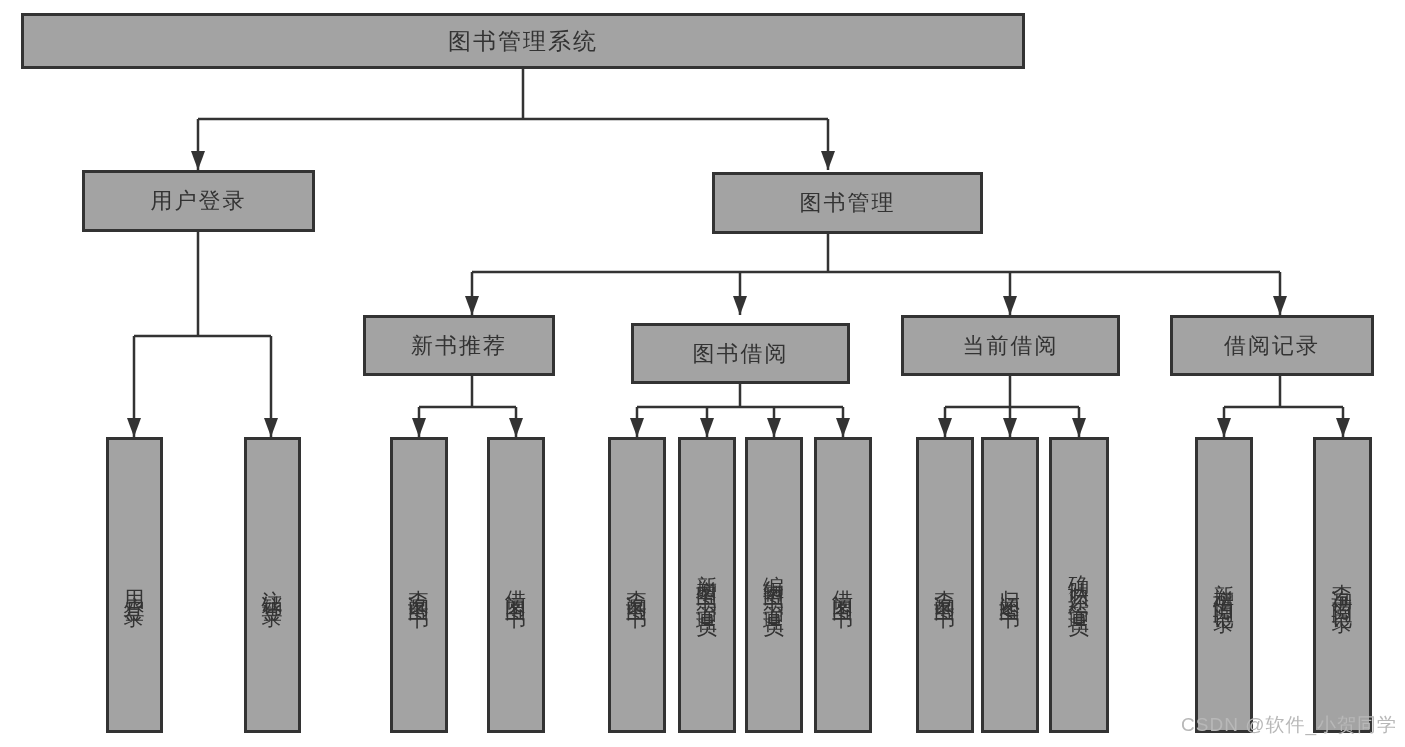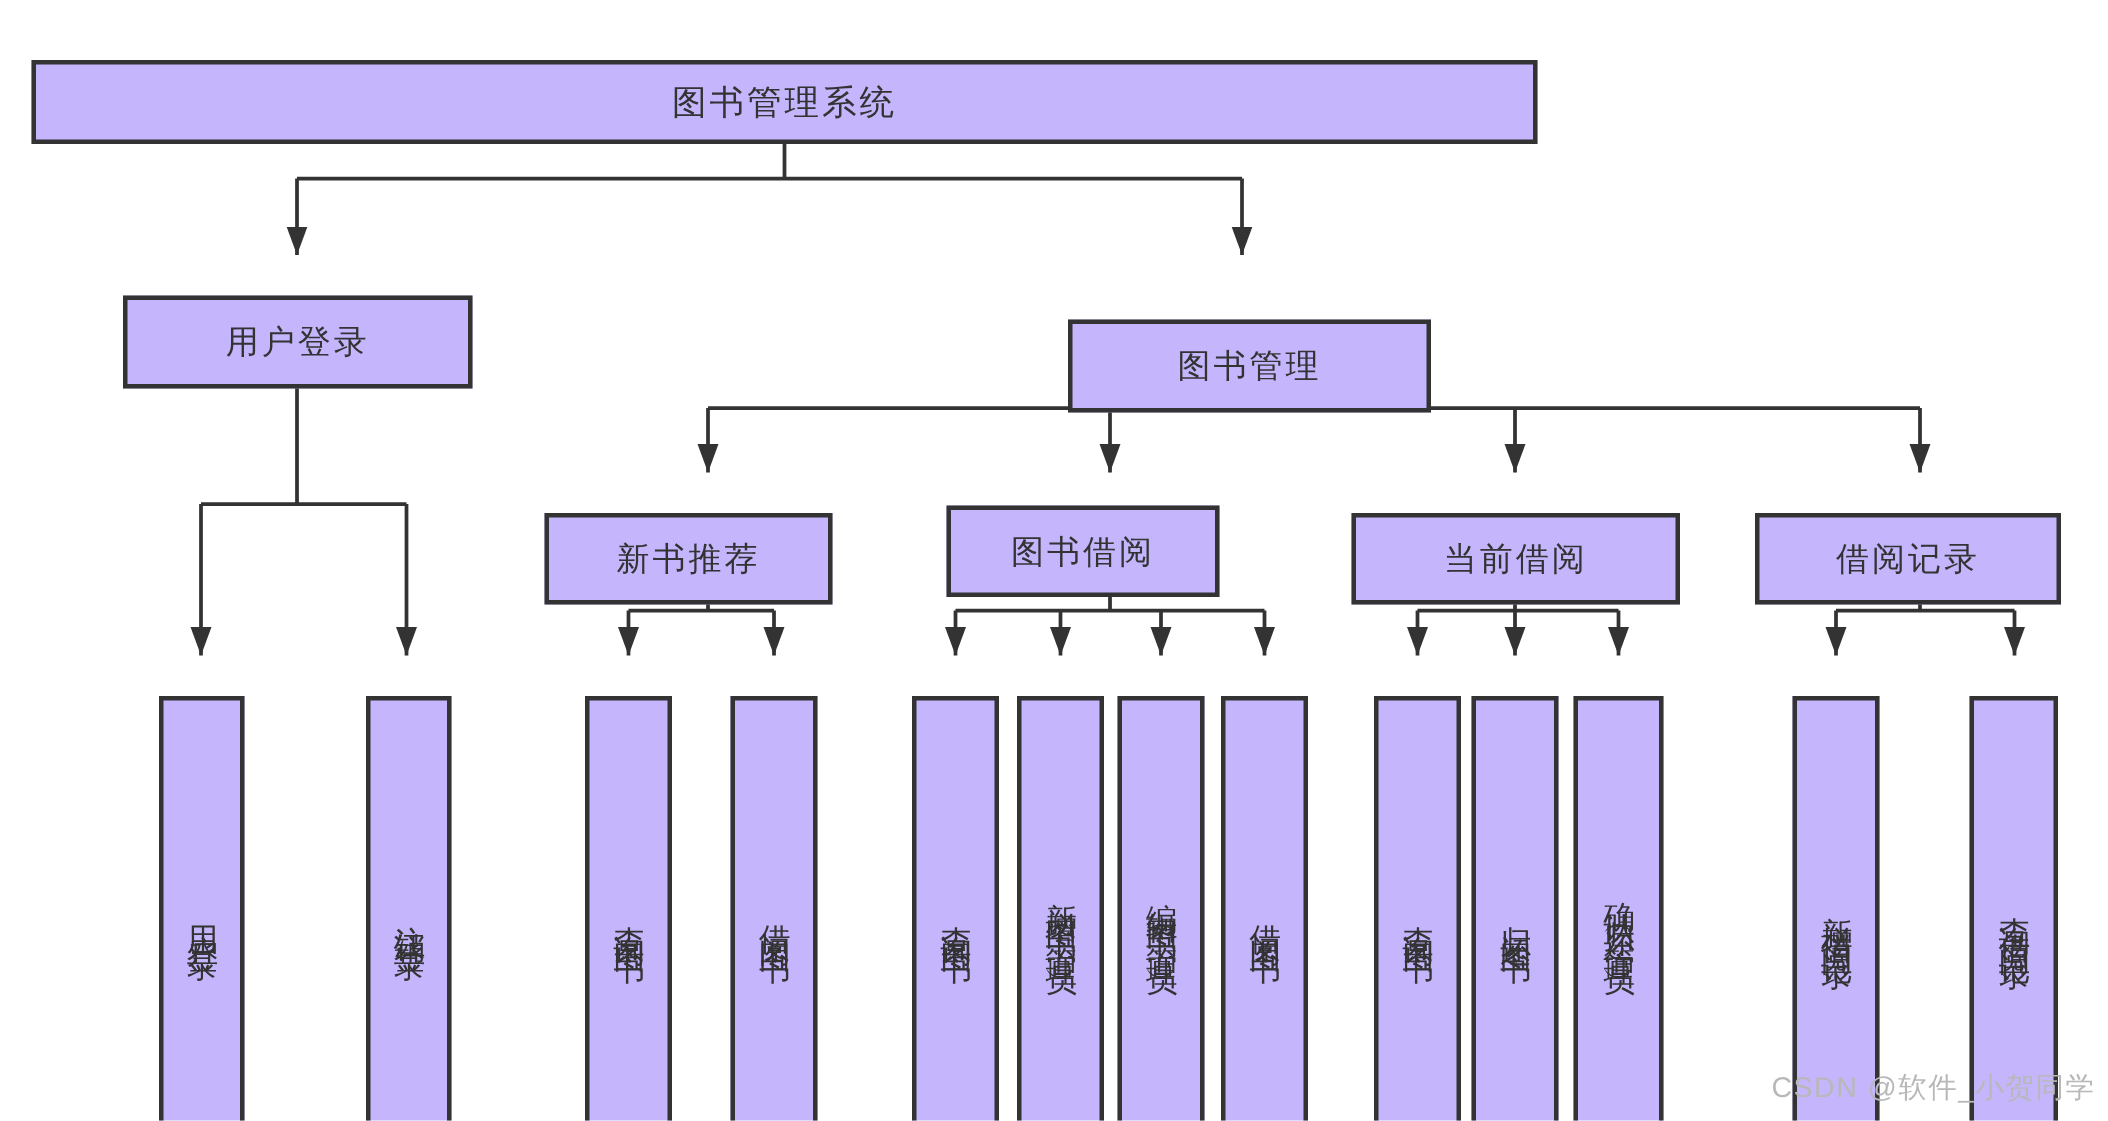--- a/index.html
+++ b/index.html
@@ -13,22 +13,22 @@
     width:1405px;height:747px;background:var(--bg);
     font-family:"Liberation Sans", sans-serif;
     position:relative;overflow:hidden;
   }
   .canvas{position:absolute;left:0;top:0;width:1405px;height:747px;}
   svg.connectors{position:absolute;left:0;top:0;}
   .spine,.drop{fill:none;stroke:var(--line);stroke-width:2.5;}
   #arrowhead path{fill:var(--line);stroke:none;}
   .node{
     position:absolute;box-sizing:border-box;
-    border:3px solid var(--line);background:#c4b5fd;color:var(--text);
-    display:flex;align-items:center;justify-content:center;margin-top:27px;
+    border:3px solid var(--line);background:#a3a3a3;color:var(--text);
+    display:flex;align-items:center;justify-content:center;
   }
   .hbox{font-size:22px;letter-spacing:2px;white-space:nowrap;}
   .hbox.root{font-size:23px;}
   .vbox .label{
     writing-mode:vertical-rl;text-orientation:mixed;
     font-size:21px;letter-spacing:6px;line-height:1.1;
   }
   .watermark{
     position:absolute;top:712px;right:8px;
     color:var(--wm);font-size:19px;letter-spacing:1px;white-space:nowrap;
@@ -76,35 +76,35 @@
     <path class="drop" marker-end="url(#arrowhead)" d="M1343,407 V437"></path>
   </svg>
 
   <div class="node hbox root" style="left:21px;top:13px;width:1004px;height:56px;">
     <span class="label">图书管理系统</span>
   </div>
 
   <div class="node hbox" style="left:82px;top:170px;width:233px;height:62px;">
     <span class="label">用户登录</span>
   </div>
-  <div class="node hbox" style="left:712px;top:186px;width:242px;height:62px;">
+  <div class="node hbox" style="left:712px;top:172px;width:271px;height:62px;">
     <span class="label">图书管理</span>
   </div>
 
   <div class="node vbox" style="left:106px;top:437px;width:57px;height:296px;">
     <span class="label">用户登录</span>
   </div>
   <div class="node vbox" style="left:244px;top:437px;width:57px;height:296px;">
     <span class="label">注销登录</span>
   </div>
 
   <div class="node hbox" style="left:363px;top:315px;width:192px;height:61px;">
     <span class="label">新书推荐</span>
   </div>
-  <div class="node hbox" style="left:631px;top:310px;width:182px;height:61px;">
+  <div class="node hbox" style="left:631px;top:323px;width:219px;height:61px;">
     <span class="label">图书借阅</span>
   </div>
   <div class="node hbox" style="left:901px;top:315px;width:219px;height:61px;">
     <span class="label">当前借阅</span>
   </div>
   <div class="node hbox" style="left:1170px;top:315px;width:204px;height:61px;">
     <span class="label">借阅记录</span>
   </div>
 
   <div class="node vbox" style="left:390px;top:437px;width:58px;height:296px;">

